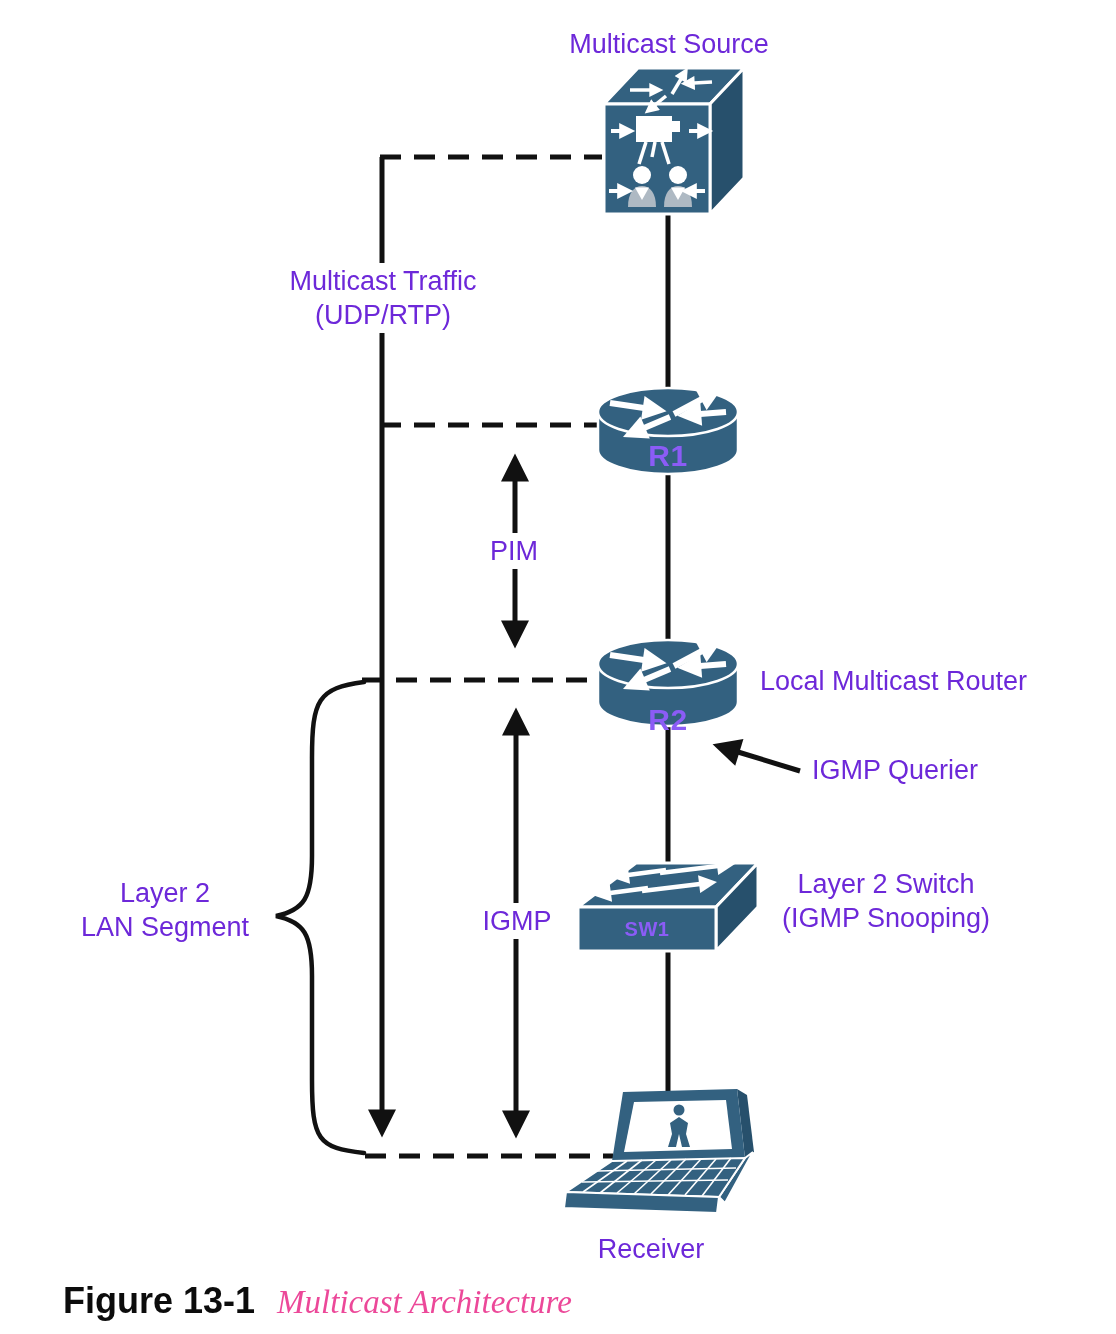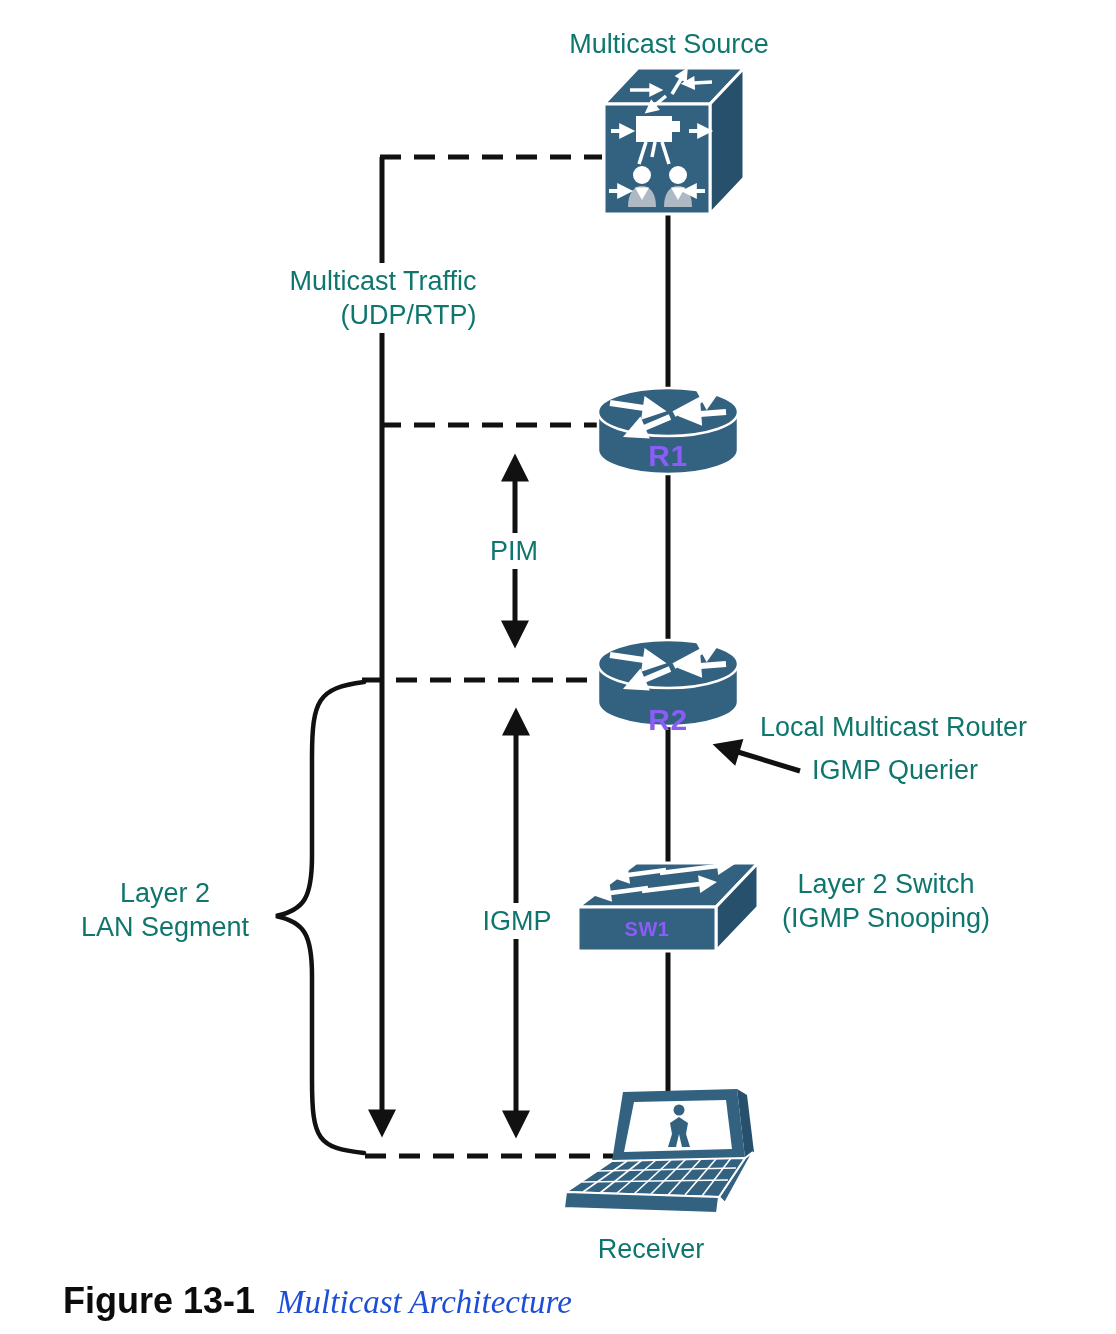--- a/index.html
+++ b/index.html
@@ -1,27 +1,27 @@
 <!DOCTYPE html>
 <html><head>
 <meta charset="utf-8">
 <style>
   html,body{margin:0;padding:0;background:#fff;}
   #stage{position:relative;width:1116px;height:1334px;background:#fff;overflow:hidden;
          font-family:"Liberation Sans",sans-serif;}
   #diagram-svg{position:absolute;left:0;top:0;}
-  .lbl{position:absolute;font-size:27px;line-height:1.26;color:#0f766e;white-space:nowrap;}
+  .lbl{position:absolute;font-size:27px;line-height:1.26;color:#6d28d9;white-space:nowrap;}
   .cx{transform:translate(-50%,-50%);text-align:center;}
   .cy{transform:translateY(-50%);}
-  .onl{background:#fff;padding:1px 8px;text-align:right;}
+  .onl{background:#fff;padding:1px 8px;}
   .devname{position:absolute;transform:translate(-50%,-50%);color:#8b5cf6;
            font-weight:700;font-size:30px;letter-spacing:.5px;}
   #caption{position:absolute;left:63px;top:1280px;display:flex;align-items:baseline;gap:22px;}
   #caption .fignum{font-weight:700;font-size:36px;color:#0c0c0c;}
-  #caption .figtitle{font-family:"Liberation Serif",serif;font-style:italic;font-size:33px;color:#1d4ed8;}
+  #caption .figtitle{font-family:"Liberation Serif",serif;font-style:italic;font-size:33px;color:#ec4899;}
 </style>
 </head>
 <body>
 
 <div id="stage">
 
 <svg id="diagram-svg" width="1116" height="1334" viewBox="0 0 1116 1334">
   <defs>
     <marker id="ab" viewBox="0 0 10 10" refX="0.5" refY="5" markerWidth="6.6" markerHeight="5.6" orient="auto-start-reverse" markerUnits="strokeWidth">
       <path d="M0,0 L10,5 L0,10 Z" fill="#111111"></path>
@@ -158,21 +158,21 @@
 <div class="lbl cx" style="left:669px;top:44px;">Multicast Source</div>
 
 <div class="lbl cx onl" style="left:383px;top:298px;">
   <div>Multicast Traffic</div>
   <div>(UDP/RTP)</div>
 </div>
 
 
 <div class="lbl cx onl" style="left:514px;top:551px;">PIM</div>
 
-<div class="lbl cy" style="left:760px;top:681px;margin-top:46px;">Local Multicast Router</div>
+<div class="lbl cy" style="left:760px;top:681px;">Local Multicast Router</div>
 
 <div class="lbl cy" style="left:812px;top:770px;">IGMP Querier</div>
 
 <div class="lbl cx onl" style="left:517px;top:921px;">IGMP</div>
 
 <div class="lbl cx" style="left:886px;top:901px;">
   <div>Layer 2 Switch</div>
   <div>(IGMP Snooping)</div>
 </div>
 

